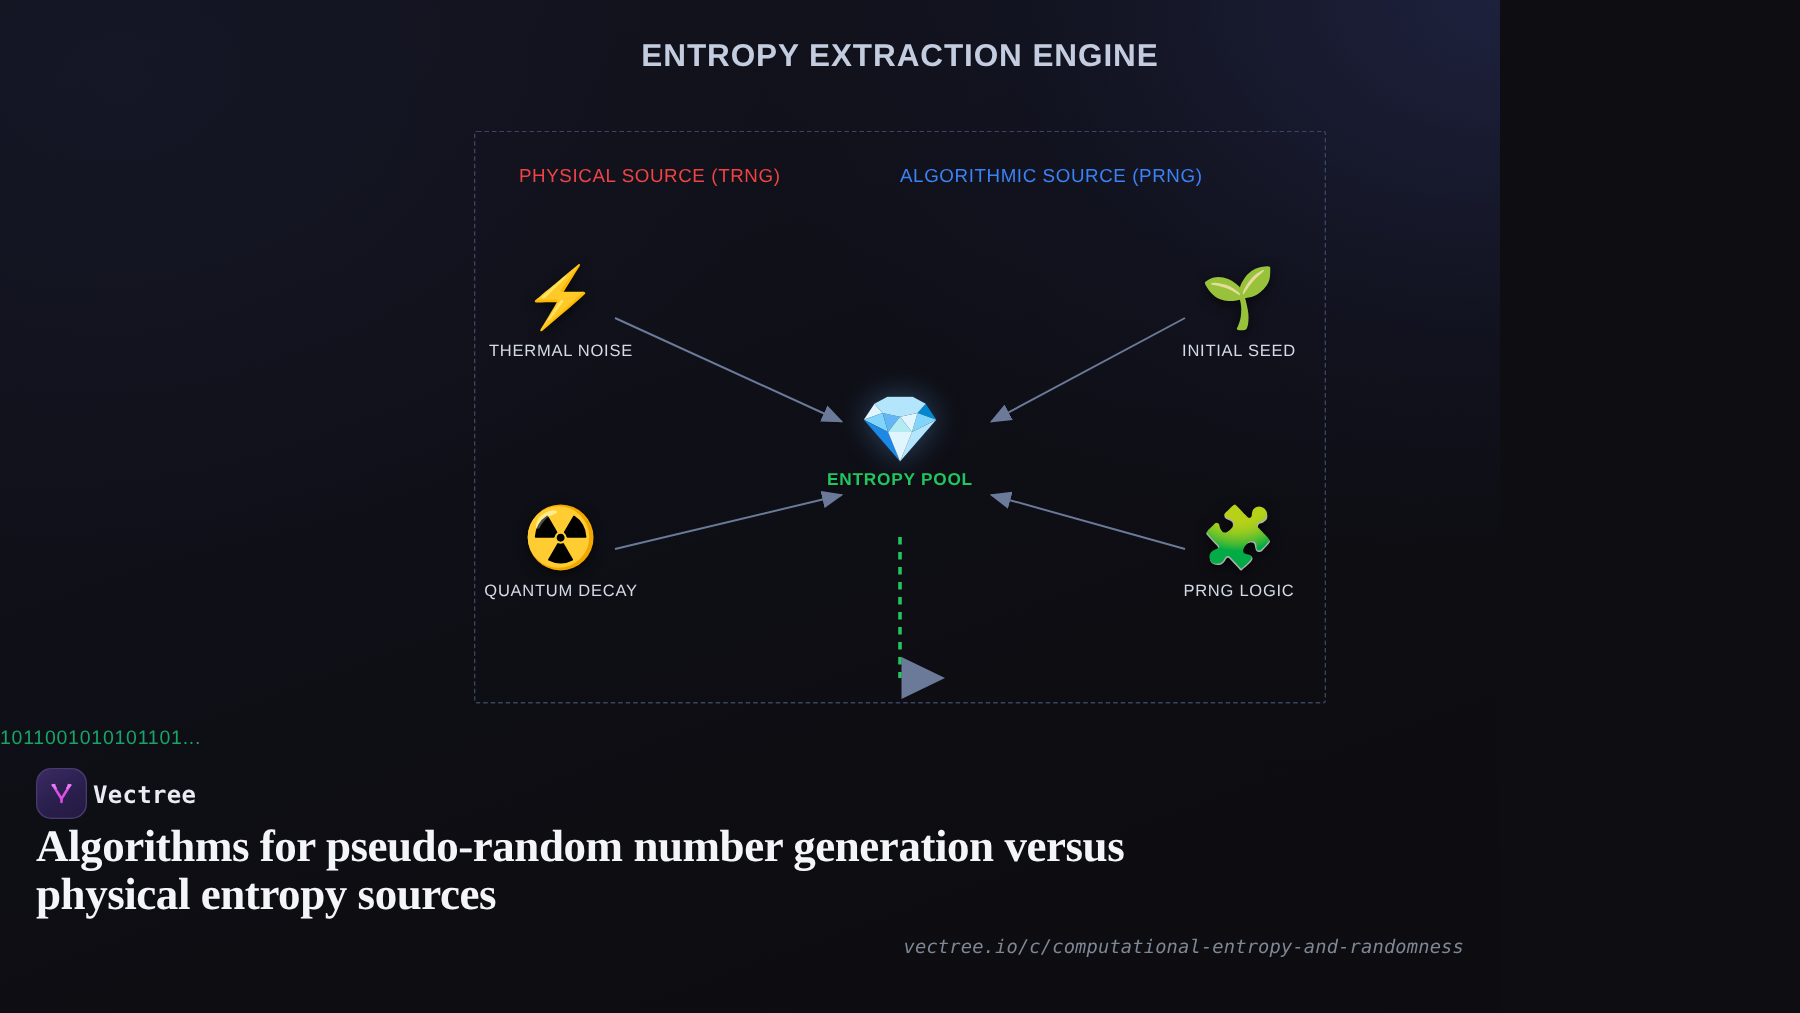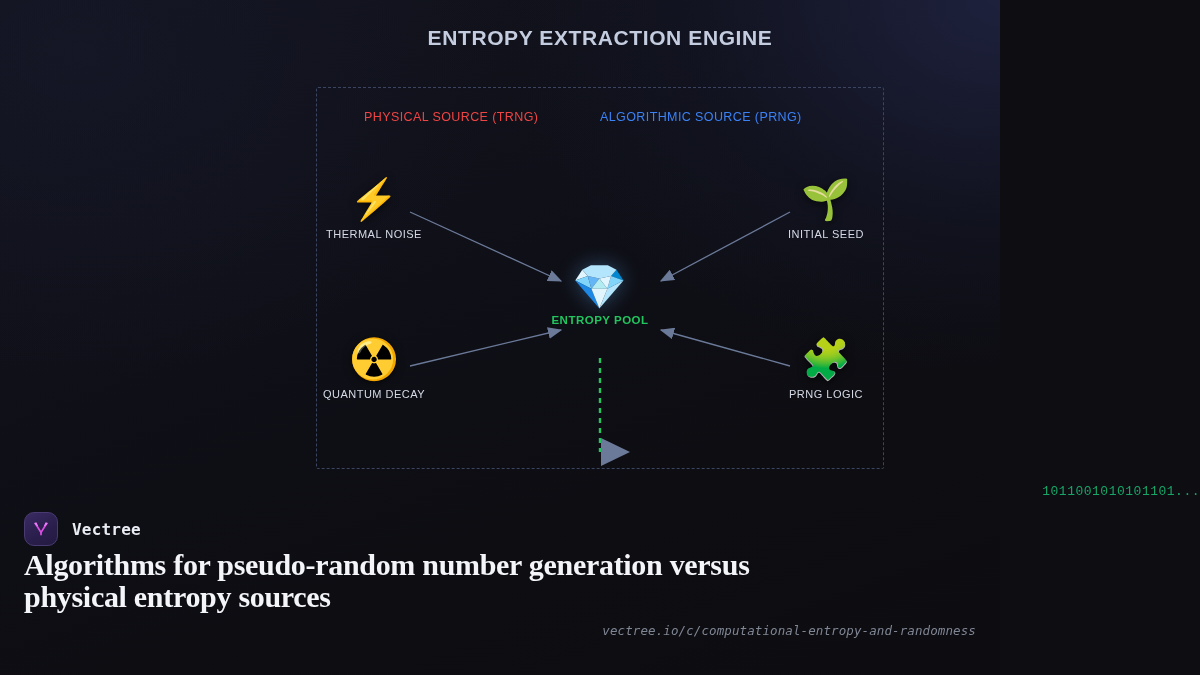--- a/index.html
+++ b/index.html
@@ -27,21 +27,21 @@
   
   #frame {
     position:absolute; left:316px; top:87px; width:568px; height:382px;
     border:1px dashed #3b4460;
     border-radius:2px;
   }
 
   .col-label {
     position:absolute; font-size:12.5px; letter-spacing:0.4px; white-space:nowrap;
   }
-  #lbl-trng { left:364px; top:110px; color:#ef4444; }
+  #lbl-trng { left:346px; top:110px; color:#ef4444; }
   #lbl-prng { left:600px; top:110px; color:#3b82f6; }
 
   
   .node {
     position:absolute; width:120px; text-align:center;
   }
   .node .glyph {
     font-size:40px; line-height:46px; display:block;
     filter:drop-shadow(0 2px 4px rgba(0,0,0,0.6));
   }
@@ -65,27 +65,27 @@
     display:block; margin-top:2px;
     font-size:11.5px; font-weight:bold; letter-spacing:0.5px;
     color:#22c55e; white-space:nowrap;
   }
 
   
   #wires { position:absolute; left:0; top:0; width:1200px; height:675px; pointer-events:none; }
 
   
   #bits {
-    position:absolute; left:0; top:484px; width:1200px; text-align:right;
-    font-family:Liberation Mono, monospace;
+    position:absolute; left:0; top:484px; width:1200px; text-align:left;
+    font-family:Liberation Sans, sans-serif;
     font-size:13px; letter-spacing:0.5px; color:#17a567;
   }
 
   
-  #brand { position:absolute; left:24px; top:512px; display:flex; align-items:center; gap:14px; }
+  #brand { position:absolute; left:24px; top:512px; display:flex; align-items:center; gap:4px; }
   #logo {
     width:34px; height:34px; border-radius:10px;
     background:linear-gradient(150deg,#3a2a62 0%,#2a1f4d 55%,#231a40 100%);
     border:1px solid #493a72;
     display:flex; align-items:center; justify-content:center;
   }
   #brand-name {
     font-family:"DejaVu Sans Mono", monospace;
     font-size:16px; font-weight:bold; color:#e9ecf3; letter-spacing:0.2px;
   }

